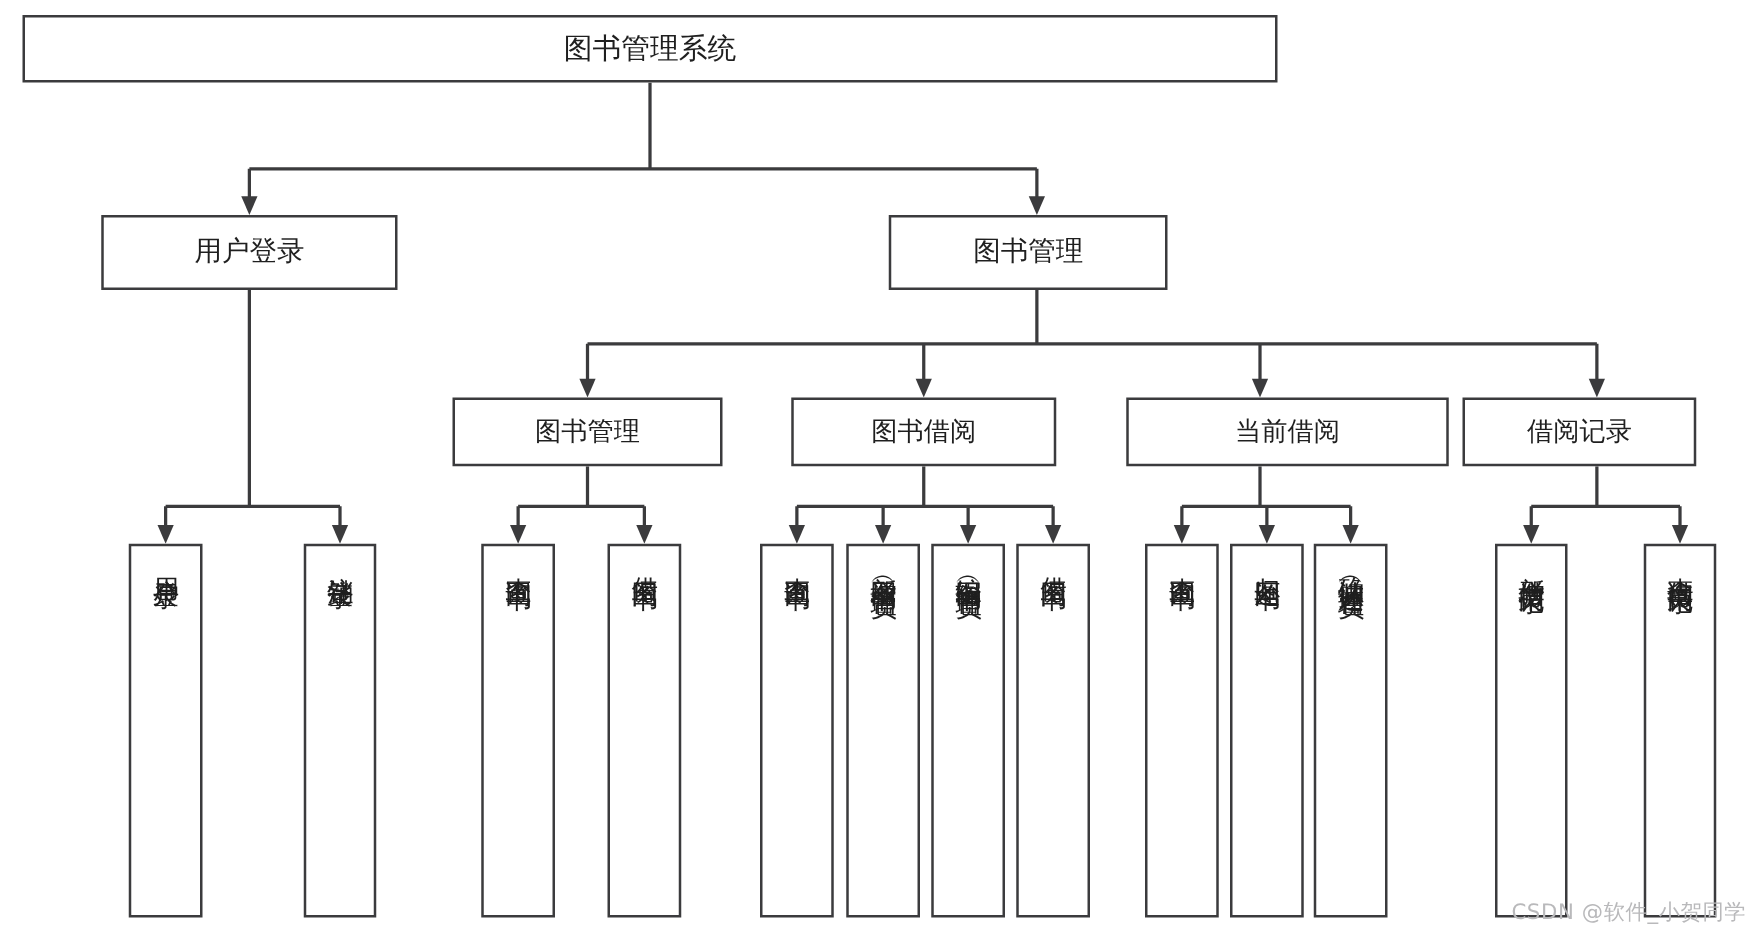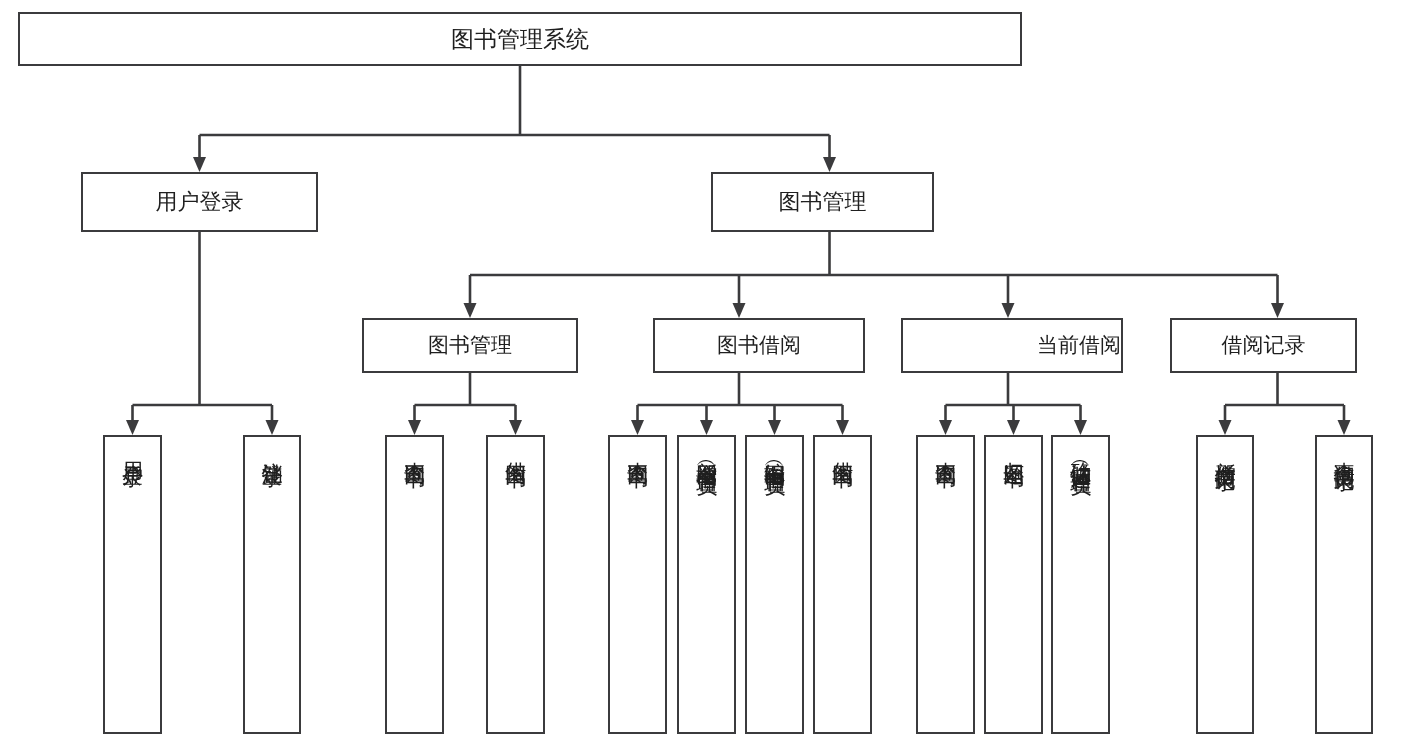--- a/index.html
+++ b/index.html
@@ -172,36 +172,36 @@
       </div>
       <div class="node node-l3" style="left: 362px; top: 318px; width: 216px; height: 55px;">
         <span>图书管理</span>
       </div>
       <div class="node node-leaf" style="left: 385px; top: 435px; width: 59px; height: 299px;">
         <span class="leaf-text">查询图书</span>
       </div>
       <div class="node node-leaf" style="left: 486px; top: 435px; width: 59px; height: 299px;">
         <span class="leaf-text">借阅图书</span>
       </div>
-      <div class="node node-l3" style="left: 633px; top: 318px; width: 212px; height: 55px; margin-left: 20px;">
+      <div class="node node-l3" style="left: 633px; top: 318px; width: 212px; height: 55px;">
         <span>图书借阅</span>
       </div>
       <div class="node node-leaf" style="left: 608px; top: 435px; width: 59px; height: 299px;">
         <span class="leaf-text">查询图书</span>
       </div>
       <div class="node node-leaf" style="left: 677px; top: 435px; width: 59px; height: 299px;">
         <span class="leaf-text">新增图书（管理员）</span>
       </div>
       <div class="node node-leaf" style="left: 745px; top: 435px; width: 59px; height: 299px;">
         <span class="leaf-text">编辑图书（管理员）</span>
       </div>
       <div class="node node-leaf" style="left: 813px; top: 435px; width: 59px; height: 299px;">
         <span class="leaf-text">借阅图书</span>
       </div>
-      <div class="node node-l3" style="left: 901px; top: 318px; width: 222px; height: 55px; justify-content: flex-end;">
+      <div class="node node-l3" style="left: 901px; top: 318px; width: 258px; height: 55px;">
         <span>当前借阅</span>
       </div>
       <div class="node node-leaf" style="left: 916px; top: 435px; width: 59px; height: 299px;">
         <span class="leaf-text">查询图书</span>
       </div>
       <div class="node node-leaf" style="left: 984px; top: 435px; width: 59px; height: 299px;">
         <span class="leaf-text">归还图书</span>
       </div>
       <div class="node node-leaf" style="left: 1051px; top: 435px; width: 59px; height: 299px;">
         <span class="leaf-text">确认归还（管理员）</span>
@@ -210,13 +210,14 @@
         <span>借阅记录</span>
       </div>
       <div class="node node-leaf" style="left: 1196px; top: 435px; width: 58px; height: 299px;">
         <span class="leaf-text">新增借阅记录</span>
       </div>
       <div class="node node-leaf" style="left: 1315px; top: 435px; width: 58px; height: 299px;">
         <span class="leaf-text">查询借阅记录</span>
       </div>
     </div>
 
+  <div id="watermark">CSDN @软件_小贺同学</div>
 </div>
 
 </body></html>

